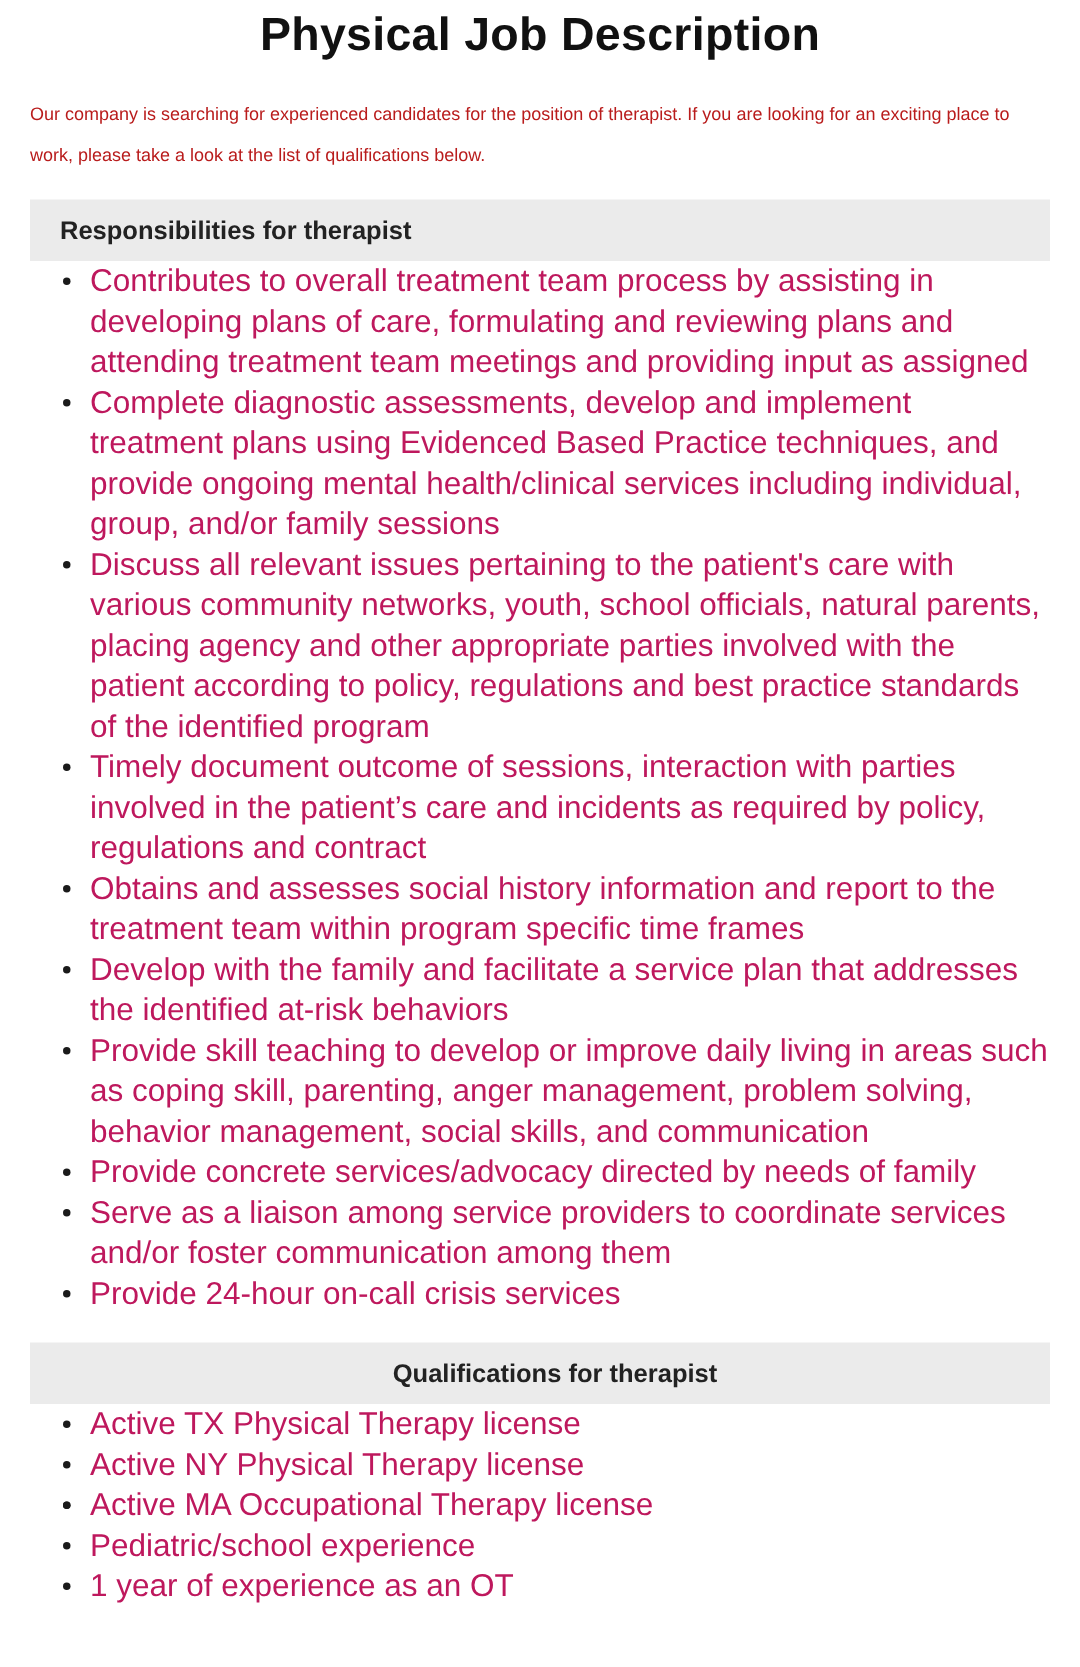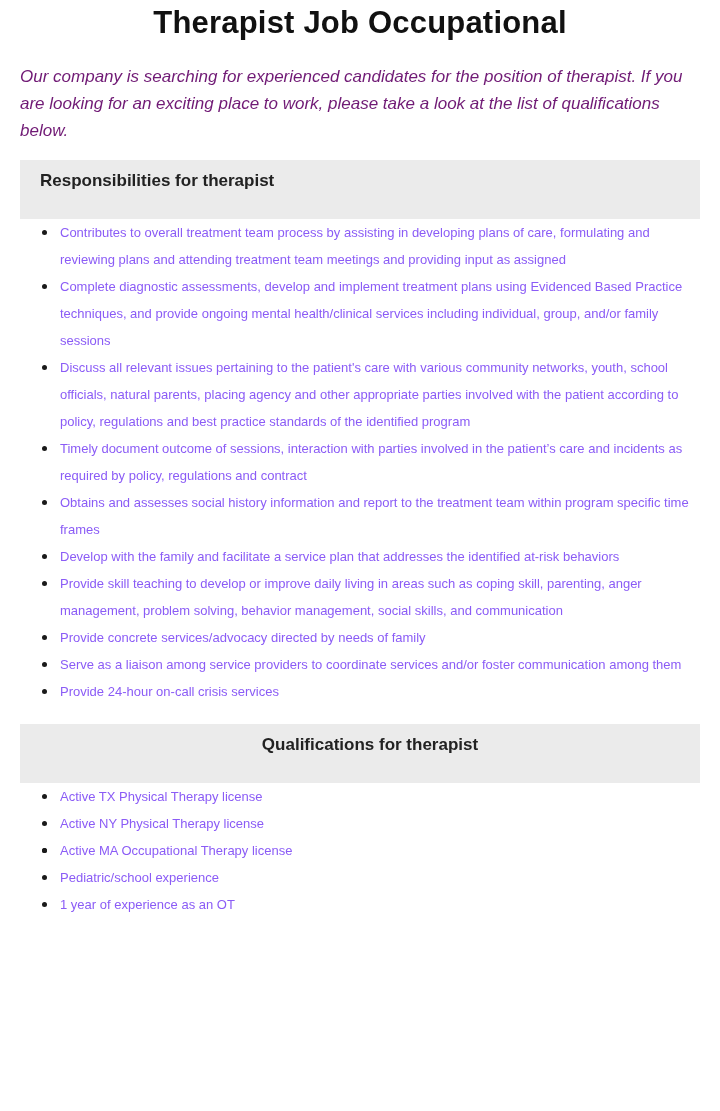--- a/index.html
+++ b/index.html
@@ -17,65 +17,64 @@
       height: 40px;
       line-height: 40px;
       font-size: 31px;
       font-weight: 700;
       text-align: center;
       color: #111111;
       letter-spacing: 0.2px;
     }
     .intro {
       margin: 20px 0 0 0;
-      font-size: 17px;
+      font-size: 12px;
       line-height: 27px;
-      color: #701a75;
-      font-style: italic;
+      color: #b91c1c;
     }
     .section-header {
       background: #ebebeb;
-      height: 59px;
+      height: 41px;
       line-height: 41px;
       padding-left: 20px;
       font-size: 17px;
       font-weight: 700;
       color: #222222;
       margin-top: 16px;
     }
     ul.bullets {
       list-style: none;
       margin: 0;
       padding: 0;
     }
     ul.bullets li {
       position: relative;
       padding-left: 40px;
-      font-size: 13px;
+      font-size: 21px;
       line-height: 27px;
-      color: #8b5cf6;
+      color: #be185d;
     }
     ul.bullets li .bullet {
       position: absolute;
       left: 22px;
       top: 11px;
       width: 5px;
       height: 5px;
       border-radius: 50%;
       background: #1a1a1a;
     }
     .resp-list { margin-top: 20px; }
     .qual-header { margin-top: 19px; text-align: center; }
     .qual-list { margin-top: 20px; }
   </style>
 </head>
 <body>
 
 <div class="page">
-  <h1>Therapist Job Occupational</h1>
+  <h1>Physical Job Description</h1>
 
   <p class="intro">Our company is searching for experienced candidates for the position of therapist. If you are looking for an exciting place to work, please take a look at the list of qualifications below.</p>
 
   <div class="section-header">Responsibilities for therapist</div>
 
   <ul class="bullets resp-list">
     <li><span class="bullet"></span><span>Contributes to overall treatment team process by assisting in developing plans of care, formulating and reviewing plans and attending treatment team meetings and providing input as assigned</span></li>
     <li><span class="bullet"></span><span>Complete diagnostic assessments, develop and implement treatment plans using Evidenced Based Practice techniques, and provide ongoing mental health/clinical services including individual, group, and/or family sessions</span></li>
     <li><span class="bullet"></span><span>Discuss all relevant issues pertaining to the patient's care with various community networks, youth, school officials, natural parents, placing agency and other appropriate parties involved with the patient according to policy, regulations and best practice standards of the identified program</span></li>
     <li><span class="bullet"></span><span>Timely document outcome of sessions, interaction with parties involved in the patient’s care and incidents as required by policy, regulations and contract</span></li>

